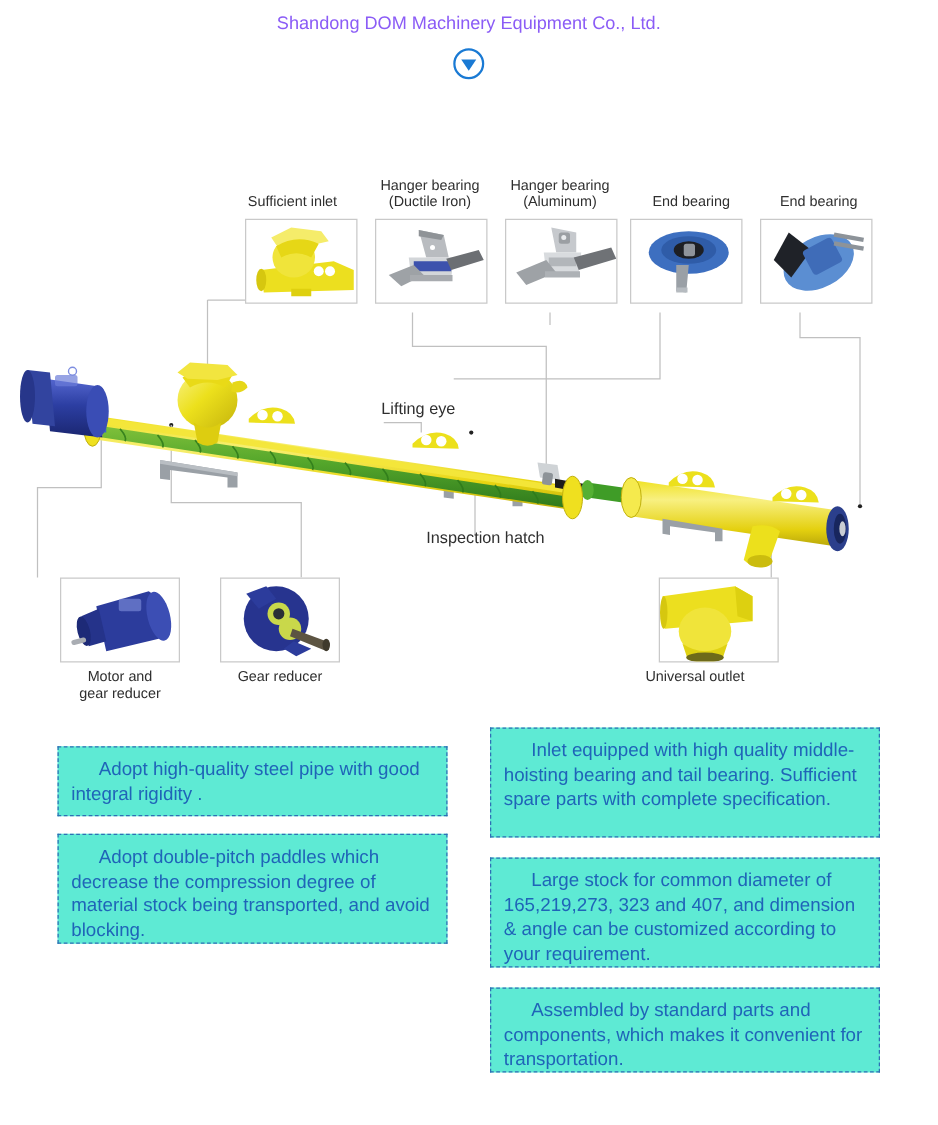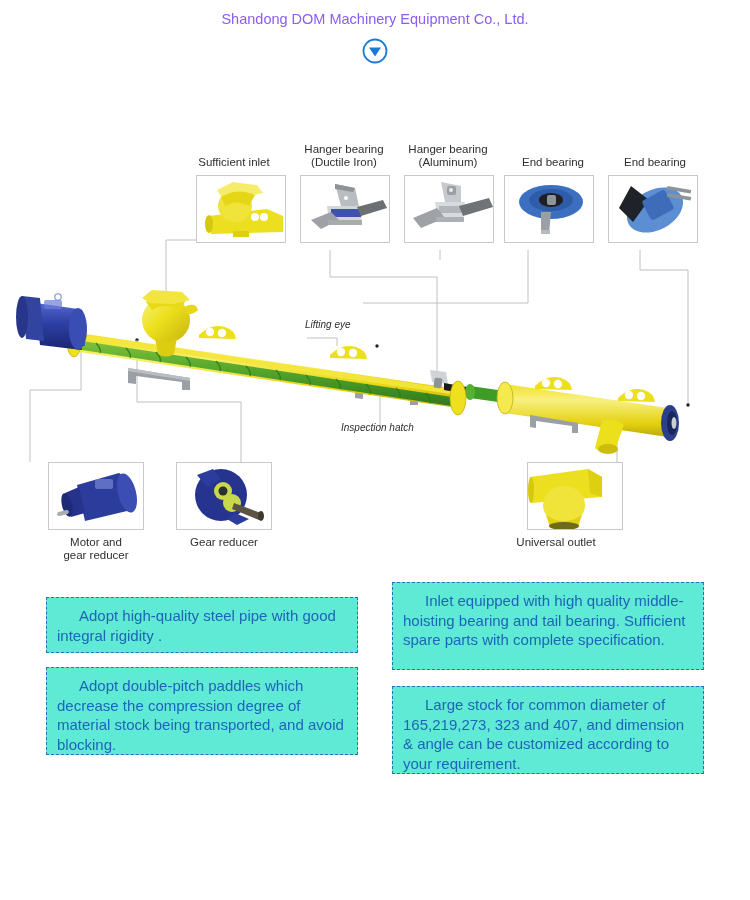--- a/index.html
+++ b/index.html
@@ -44,24 +44,23 @@
   .thumb-cap {
     position:absolute;
     text-align:center;
     font-size:11.5px;
     color:#2f2f2f;
     line-height:13px;
     white-space:pre-line;
   }
   .inline-cap {
     position:absolute;
-    font-size:10px;
+    font-size:13px;
     color:#2f2f2f;
     white-space:nowrap;
-    font-style:italic;
   }
 
   
   .features { position:absolute; top:578px; left:0; width:750px; height:300px; }
   .fbox {
     position:absolute;
     border:1.6px dashed #2f6fb5;
     color:#1f64b8;
     font-size:15px;
     line-height:19.5px;
@@ -378,15 +377,16 @@
     </div>
     <div class="thumb-cap" style="left:508px; top:396px; width:96px;">Universal outlet</div>
   </div>
 
   <div class="features">
     <div class="fbox" style="left:46px; top:19px; width:312px; height:56px;">Adopt  high-quality steel pipe with good integral rigidity .</div>
     <div class="fbox" style="left:46px; top:89px; width:312px; height:88px;">Adopt double-pitch paddles which decrease the compression  degree of material stock being transported, and avoid blocking.</div>
 
     <div class="fbox" style="left:392px; top:4px; width:312px; height:88px;">Inlet equipped with high quality middle-hoisting bearing and tail bearing.   Sufficient spare parts with complete specification.</div>
     <div class="fbox" style="left:392px; top:108px; width:312px; height:88px;">Large stock for common diameter of 165,219,273,  323  and  407,  and dimension &amp; angle can be customized according to your requirement.</div>
+    <div class="fbox" style="left:392px; top:212px; width:312px; height:68px;">Assembled by standard parts and components, which makes it convenient for transportation.</div>
   </div>
 
 </div>
 
 </body></html>

